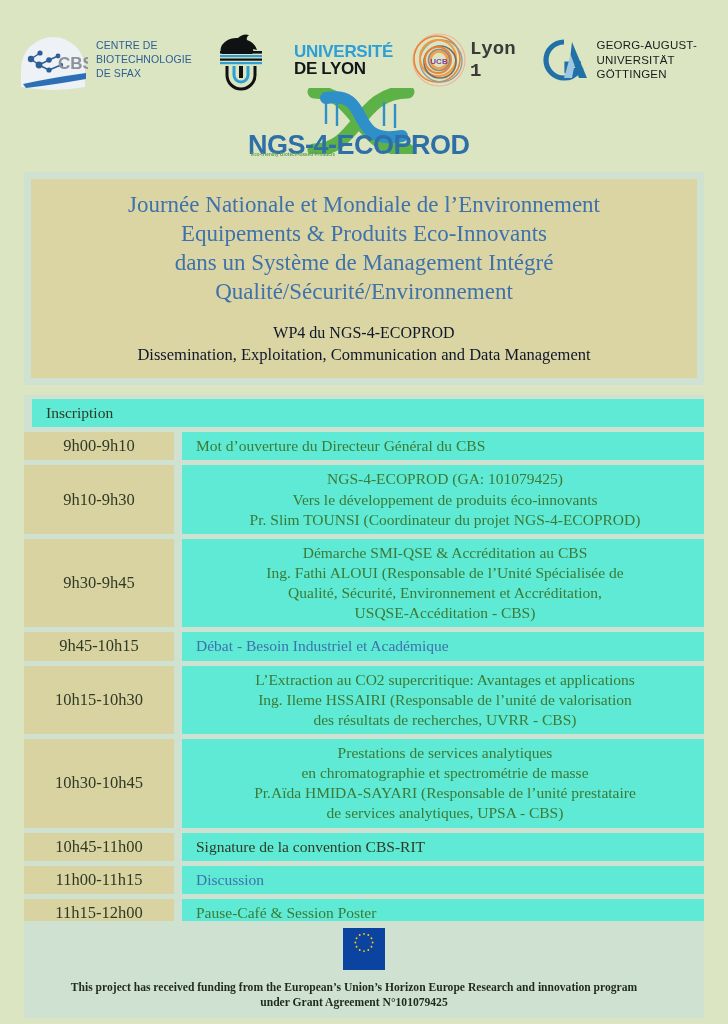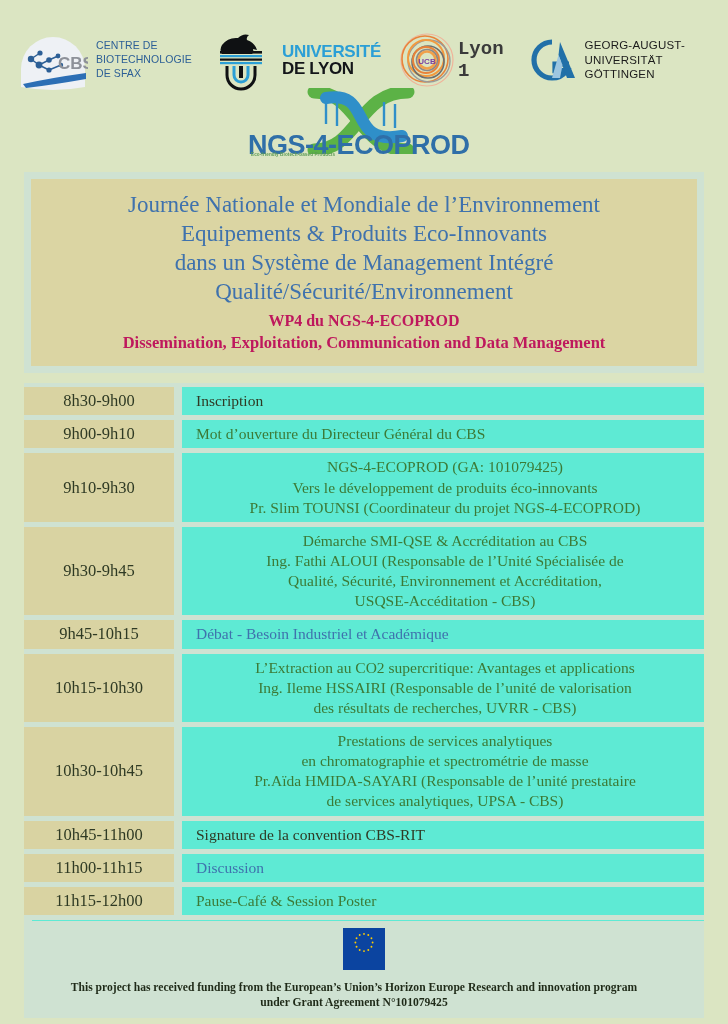--- a/index.html
+++ b/index.html
@@ -36,21 +36,21 @@
   }
   .cbs-text {
     font-family: "Liberation Sans", sans-serif;
     font-size: 10.5px;
     line-height: 1.32;
     color: #2c5f96;
     letter-spacing: .1px;
   }
 
   
-  .udl-logo { display: flex; align-items: center; gap: 10px; }
+  .udl-logo { display: flex; align-items: center; gap: 22px; }
   .udl-mark { width: 62px; height: 62px; position: relative; }
   .udl-text {
     font-family: "Liberation Sans", sans-serif;
     line-height: 1.02;
   }
   .udl-l1 { font-size: 17px; font-weight: bold; color: #2b9fd6; letter-spacing: -.3px; }
   .udl-l2 { font-size: 17px; font-weight: bold; color: #14161a; letter-spacing: -.3px; }
 
   
   .lyon1-logo { display: flex; align-items: center; gap: 3px; }
@@ -101,23 +101,23 @@
     background: #dbd5a3;
     padding: 12px 10px 13px 10px;
     text-align: center;
   }
   .title-main {
     color: #3f72ad;
     font-size: 23px;
     line-height: 1.26;
   }
   .title-sub {
-    margin-top: 4px;
-    color: #be185d;
-    font-weight: bold;
+    margin-top: 16px;
+    color: #0f172a;
+    font-weight: normal;
     font-size: 16.5px;
     line-height: 1.3;
   }
   .title-sub .wp4 { font-size: 16px; }
   .title-sub .diss { font-size: 16.5px; }
 
   
   .schedule {
     margin: 10px 24px 0 24px;
     background: #cfe2d2;
@@ -307,21 +307,20 @@
     </div>
     <div class="title-sub">
       <div class="wp4">WP4 du NGS-4-ECOPROD</div>
       <div class="diss">Dissemination, Exploitation, Communication and Data Management</div>
     </div>
   </div>
 </div>
 
 <div class="schedule" id="schedule">
     <div class="row">
-      <div class="time">8h30-9h00</div>
       <div class="gap"></div>
       <div class="content left c-dark">
         <div>
           <div>Inscription</div>
         </div>
       </div>
     </div>
     <div class="rowsep"></div>
     <div class="row">
       <div class="time">9h00-9h10</div>

